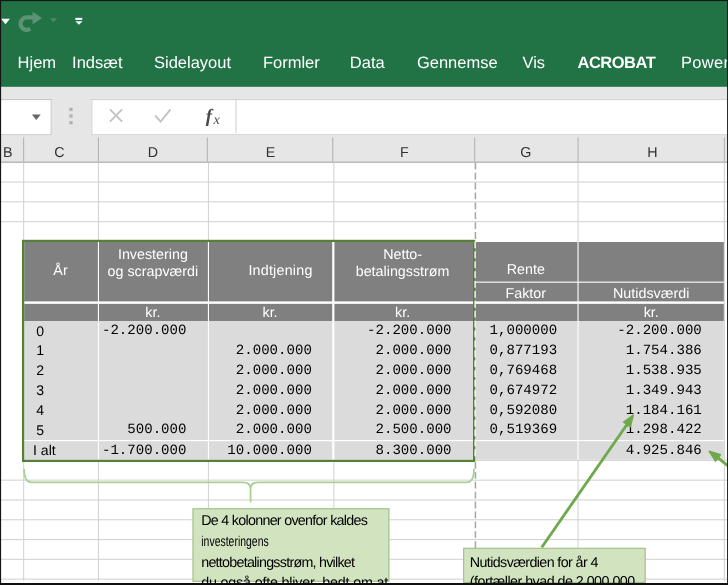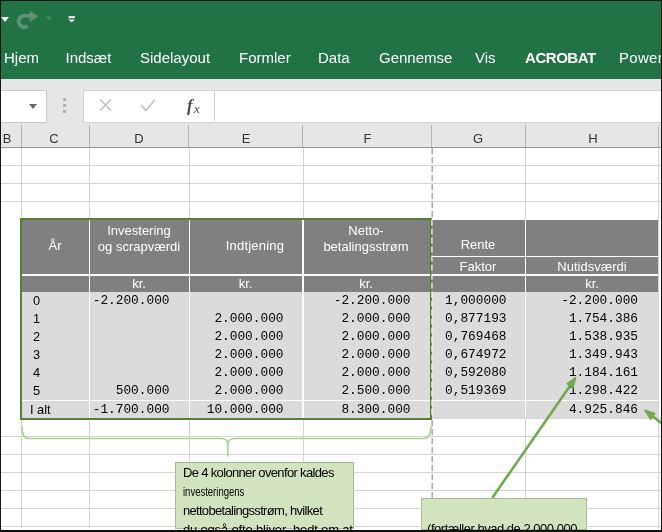--- a/index.html
+++ b/index.html
@@ -57,21 +57,21 @@
   <div class="abs" id="qat" style="left:0;top:0;width:662px;height:40px;">
     <div style="position:absolute;left:1px;top:17px;width:0;height:0;border-left:4px solid transparent;border-right:4px solid transparent;border-top:5px solid #fff;"></div>
     <svg width="662" height="40">
       <path d="M 27.6 26.2 A 5.7 5.7 0 1 1 25 15.8 L 30.5 15.8" fill="none" stroke="#5d9374" stroke-width="3.8"></path>
       <path d="M 29.6 10.6 L 38.2 16.4 L 29.6 22.2 Z" fill="#5d9374"></path>
       <path d="M 45.5 16.5 L 52 16.5 L 48.75 20 Z" fill="#4e8a67"></path>
       <rect x="68.5" y="16.2" width="6.3" height="1.9" fill="#fff"></rect>
       <path d="M 68.5 19.4 L 75 19.4 L 71.75 22.6 Z" fill="#fff"></path>
     </svg>
   </div>
-  <div class="abs tab" style="left:4px;">Hjem</div>
+  <div class="abs tab" style="left:16px;">Hjem</div>
   <div class="abs tab" style="left:65.5px;">Indsæt</div>
   <div class="abs tab" style="left:140px;">Sidelayout</div>
   <div class="abs tab" style="left:239px;">Formler</div>
   <div class="abs tab" style="left:318px;">Data</div>
   <div class="abs tab" style="left:379px;">Gennemse</div>
   <div class="abs tab" style="left:475px;">Vis</div>
   <div class="abs tab" style="left:525px;letter-spacing:-0.45px;font-weight:bold;">ACROBAT</div>
   <div class="abs tab" style="left:619px;letter-spacing:0.3px;">Power</div>
 
   <div class="abs" id="fstrip">
@@ -211,16 +211,16 @@
         <path d="M 21.9 278.3 Q 21.9 290.5 29 290.5 L 220.8 290.5 Q 227.8 290.5 227.8 296.5 L 227.8 308.5 M 227.8 296.5 Q 227.8 290.5 234.8 290.5 L 423.9 290.5 Q 430.9 290.5 430.9 278.3" fill="none" stroke="#a9d18e" stroke-width="1.6"></path>
         <g stroke="#70a94c" fill="#70a94c">
           <line x1="492.4" y1="349.7" x2="570.6" y2="237" stroke-width="2.6"></line>
           <path d="M 575.7 229.5 L 573.0 239.8 L 567.0 235.7 Z" stroke-width="1.4" stroke-linejoin="round"></path>
           <line x1="665" y1="278" x2="652.7" y2="268.3" stroke-width="2.6"></line>
           <path d="M 644.8 262.2 L 650.5 271.2 L 654.9 265.5 Z" stroke-width="1.4" stroke-linejoin="round"></path>
         </g>
       </svg>
 
       <div class="callout" style="left:175.4px;top:313.6px;width:178.5px;height:67px;padding:1.6px 0 0 6.5px;box-sizing:border-box;"><span style="letter-spacing:-0.65px;">De 4 kolonner ovenfor kaldes</span><br><span style="display:inline-block;transform:scaleX(0.731);transform-origin:0 50%;">investeringens</span><br><span style="letter-spacing:-0.68px;">nettobetalingsstrøm, hvilket</span><br><span style="letter-spacing:-0.16px;">du også ofte bliver&nbsp; bedt om at</span></div>
-      <div class="callout" style="left:420.6px;top:349.7px;width:166px;height:32px;padding:3px 0 0 5.5px;box-sizing:border-box;"><br><span style="letter-spacing:-0.48px;">(fortæller hvad de 2.000.000</span></div>
+      <div class="callout" style="left:420.6px;top:349.7px;width:166px;height:32px;padding:3px 0 0 5.5px;box-sizing:border-box;"><span style="letter-spacing:-0.56px;">Nutidsværdien for år 4</span><br><span style="letter-spacing:-0.48px;">(fortæller hvad de 2.000.000</span></div>
     </div>
   </div>
 </div>
 
 </body></html>

